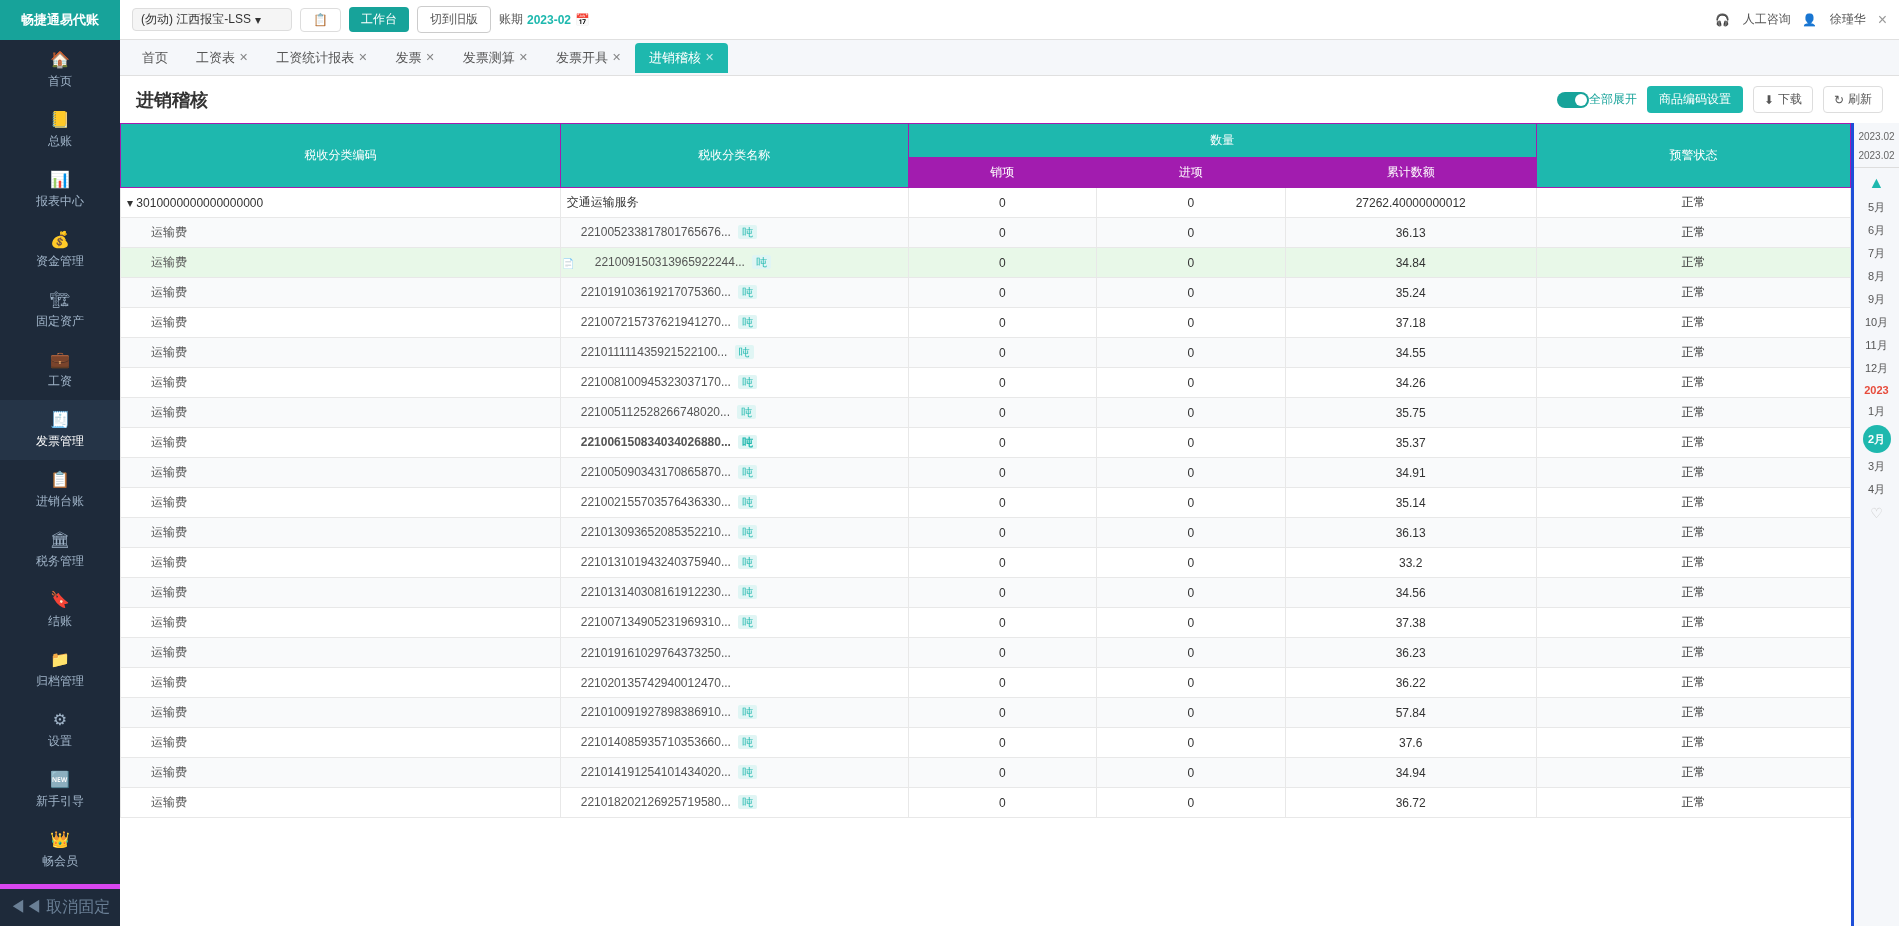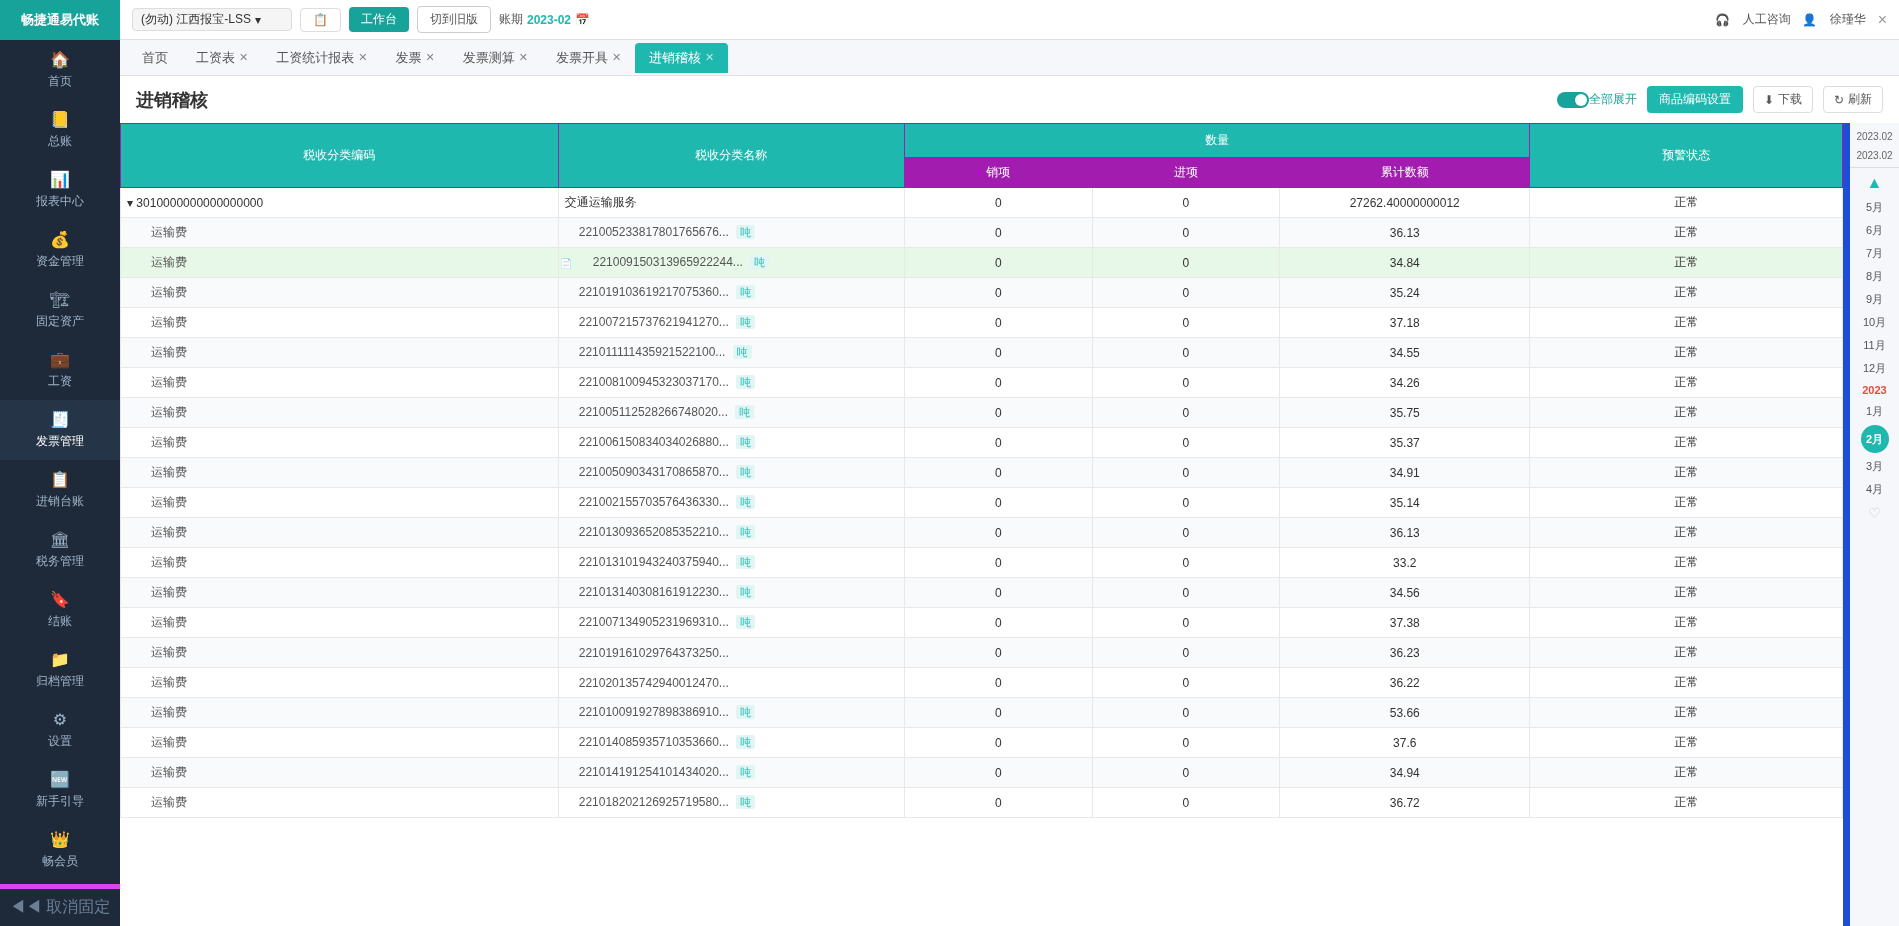--- a/index.html
+++ b/index.html
@@ -248,23 +248,23 @@
     }
     tbody tr:nth-child(even) { background: #f9fafb; }
     tbody tr.highlighted { background: #e8f8e8; }
     .td-left { text-align: left; }
     .parent-row td { font-weight: normal; background: #fff; }
     .parent-row .td-left { padding-left: 6px; color: #333; }
     .child-row .td-left { padding-left: 20px; color: #555; }
 
     
     .right-panel {
-      width: 56px;
+      width: 48px;
       background: #f5f7fa;
-      border-left: 7px solid #1d4ed8;
+      border-left: 3px solid #1d4ed8;
       display: flex;
       flex-direction: column;
       align-items: center;
       padding: 4px 0;
       font-size: 11px;
       color: #666;
       flex-shrink: 0;
       overflow: hidden;
     }
     .right-panel-item {
@@ -530,21 +530,21 @@
         <span style="padding-left:0;">221005112528266748020...</span>
         <span style="margin-left:4px;"><span style="background:#e0f5f4;color:#1eb8ae;border-radius:2px;padding:1px 4px;font-size:11px;">吨</span></span>
       </td>
       <td>0</td>
       <td>0</td>
       <td>35.75</td>
       <td>正常</td>
     </tr>
               <tr class="child-row">
       <td class="td-left" style="padding-left:30px;">运输费</td>
-      <td class="td-left" style="position:relative;">
+      <td class="td-left" style="position:relative;font-weight:bold;">
         
         <span style="padding-left:0;">221006150834034026880...</span>
         <span style="margin-left:4px;"><span style="background:#e0f5f4;color:#1eb8ae;border-radius:2px;padding:1px 4px;font-size:11px;">吨</span></span>
       </td>
       <td>0</td>
       <td>0</td>
       <td>35.37</td>
       <td>正常</td>
     </tr>
               <tr class="child-row">
@@ -645,21 +645,21 @@
     </tr>
               <tr class="child-row">
       <td class="td-left" style="padding-left:30px;">运输费</td>
       <td class="td-left" style="position:relative;">
         
         <span style="padding-left:0;">221010091927898386910...</span>
         <span style="margin-left:4px;"><span style="background:#e0f5f4;color:#1eb8ae;border-radius:2px;padding:1px 4px;font-size:11px;">吨</span></span>
       </td>
       <td>0</td>
       <td>0</td>
-      <td>53.66</td>
+      <td>57.84</td>
       <td>正常</td>
     </tr>
               <tr class="child-row">
       <td class="td-left" style="padding-left:30px;">运输费</td>
       <td class="td-left" style="position:relative;">
         
         <span style="padding-left:0;">221014085935710353660...</span>
         <span style="margin-left:4px;"><span style="background:#e0f5f4;color:#1eb8ae;border-radius:2px;padding:1px 4px;font-size:11px;">吨</span></span>
       </td>
       <td>0</td>

